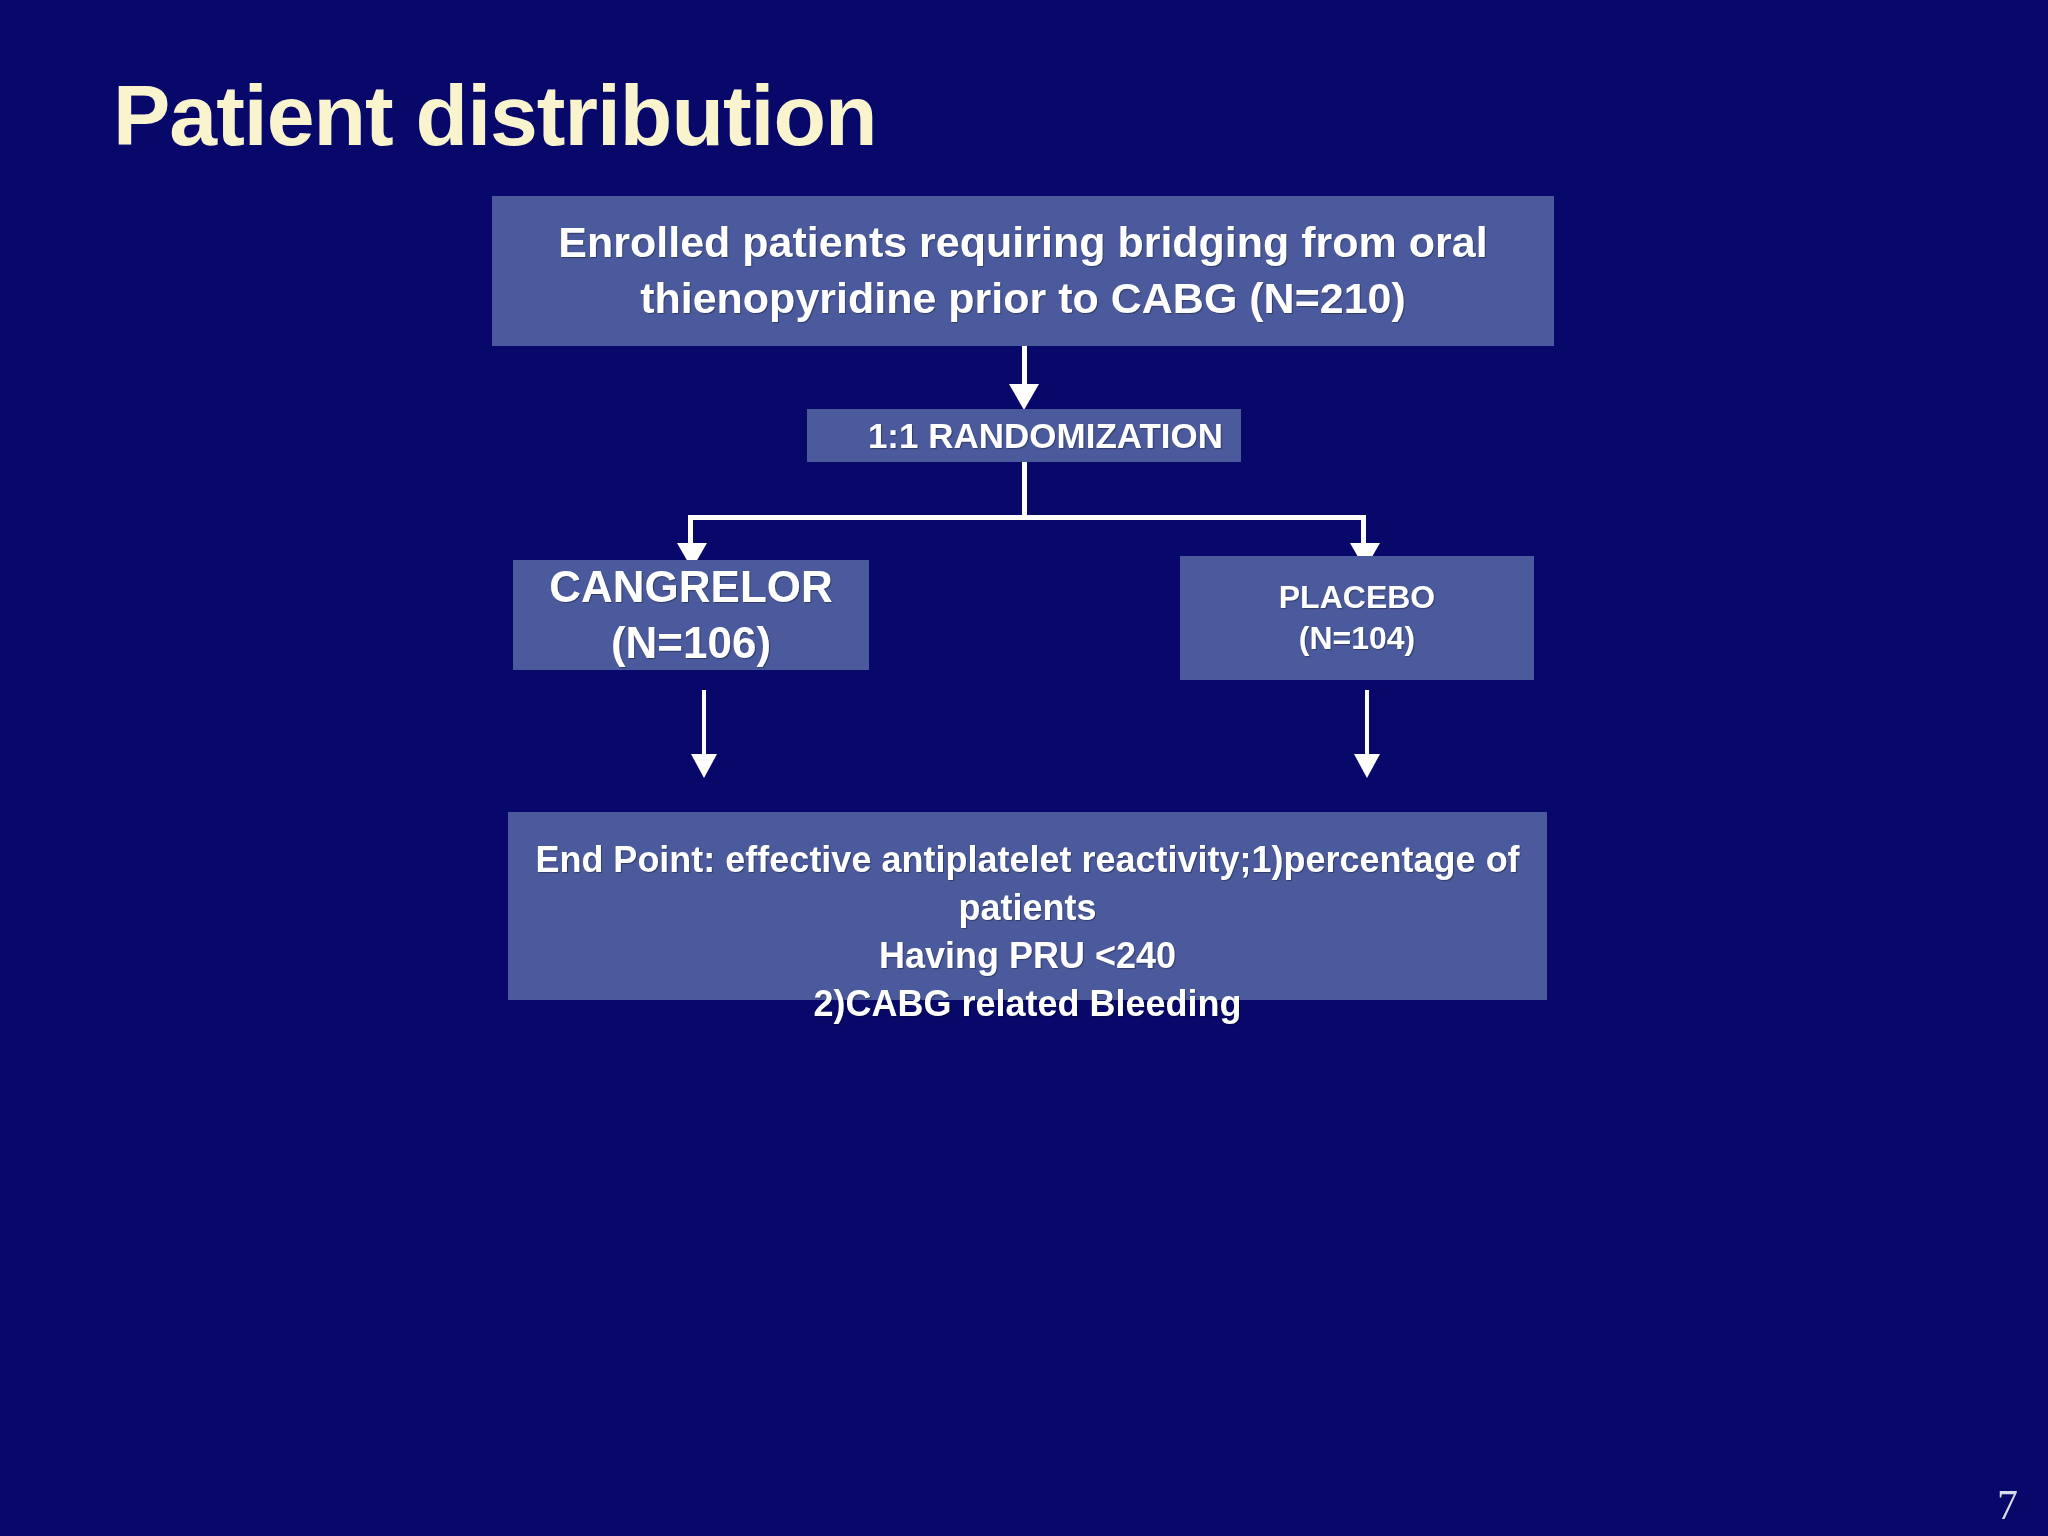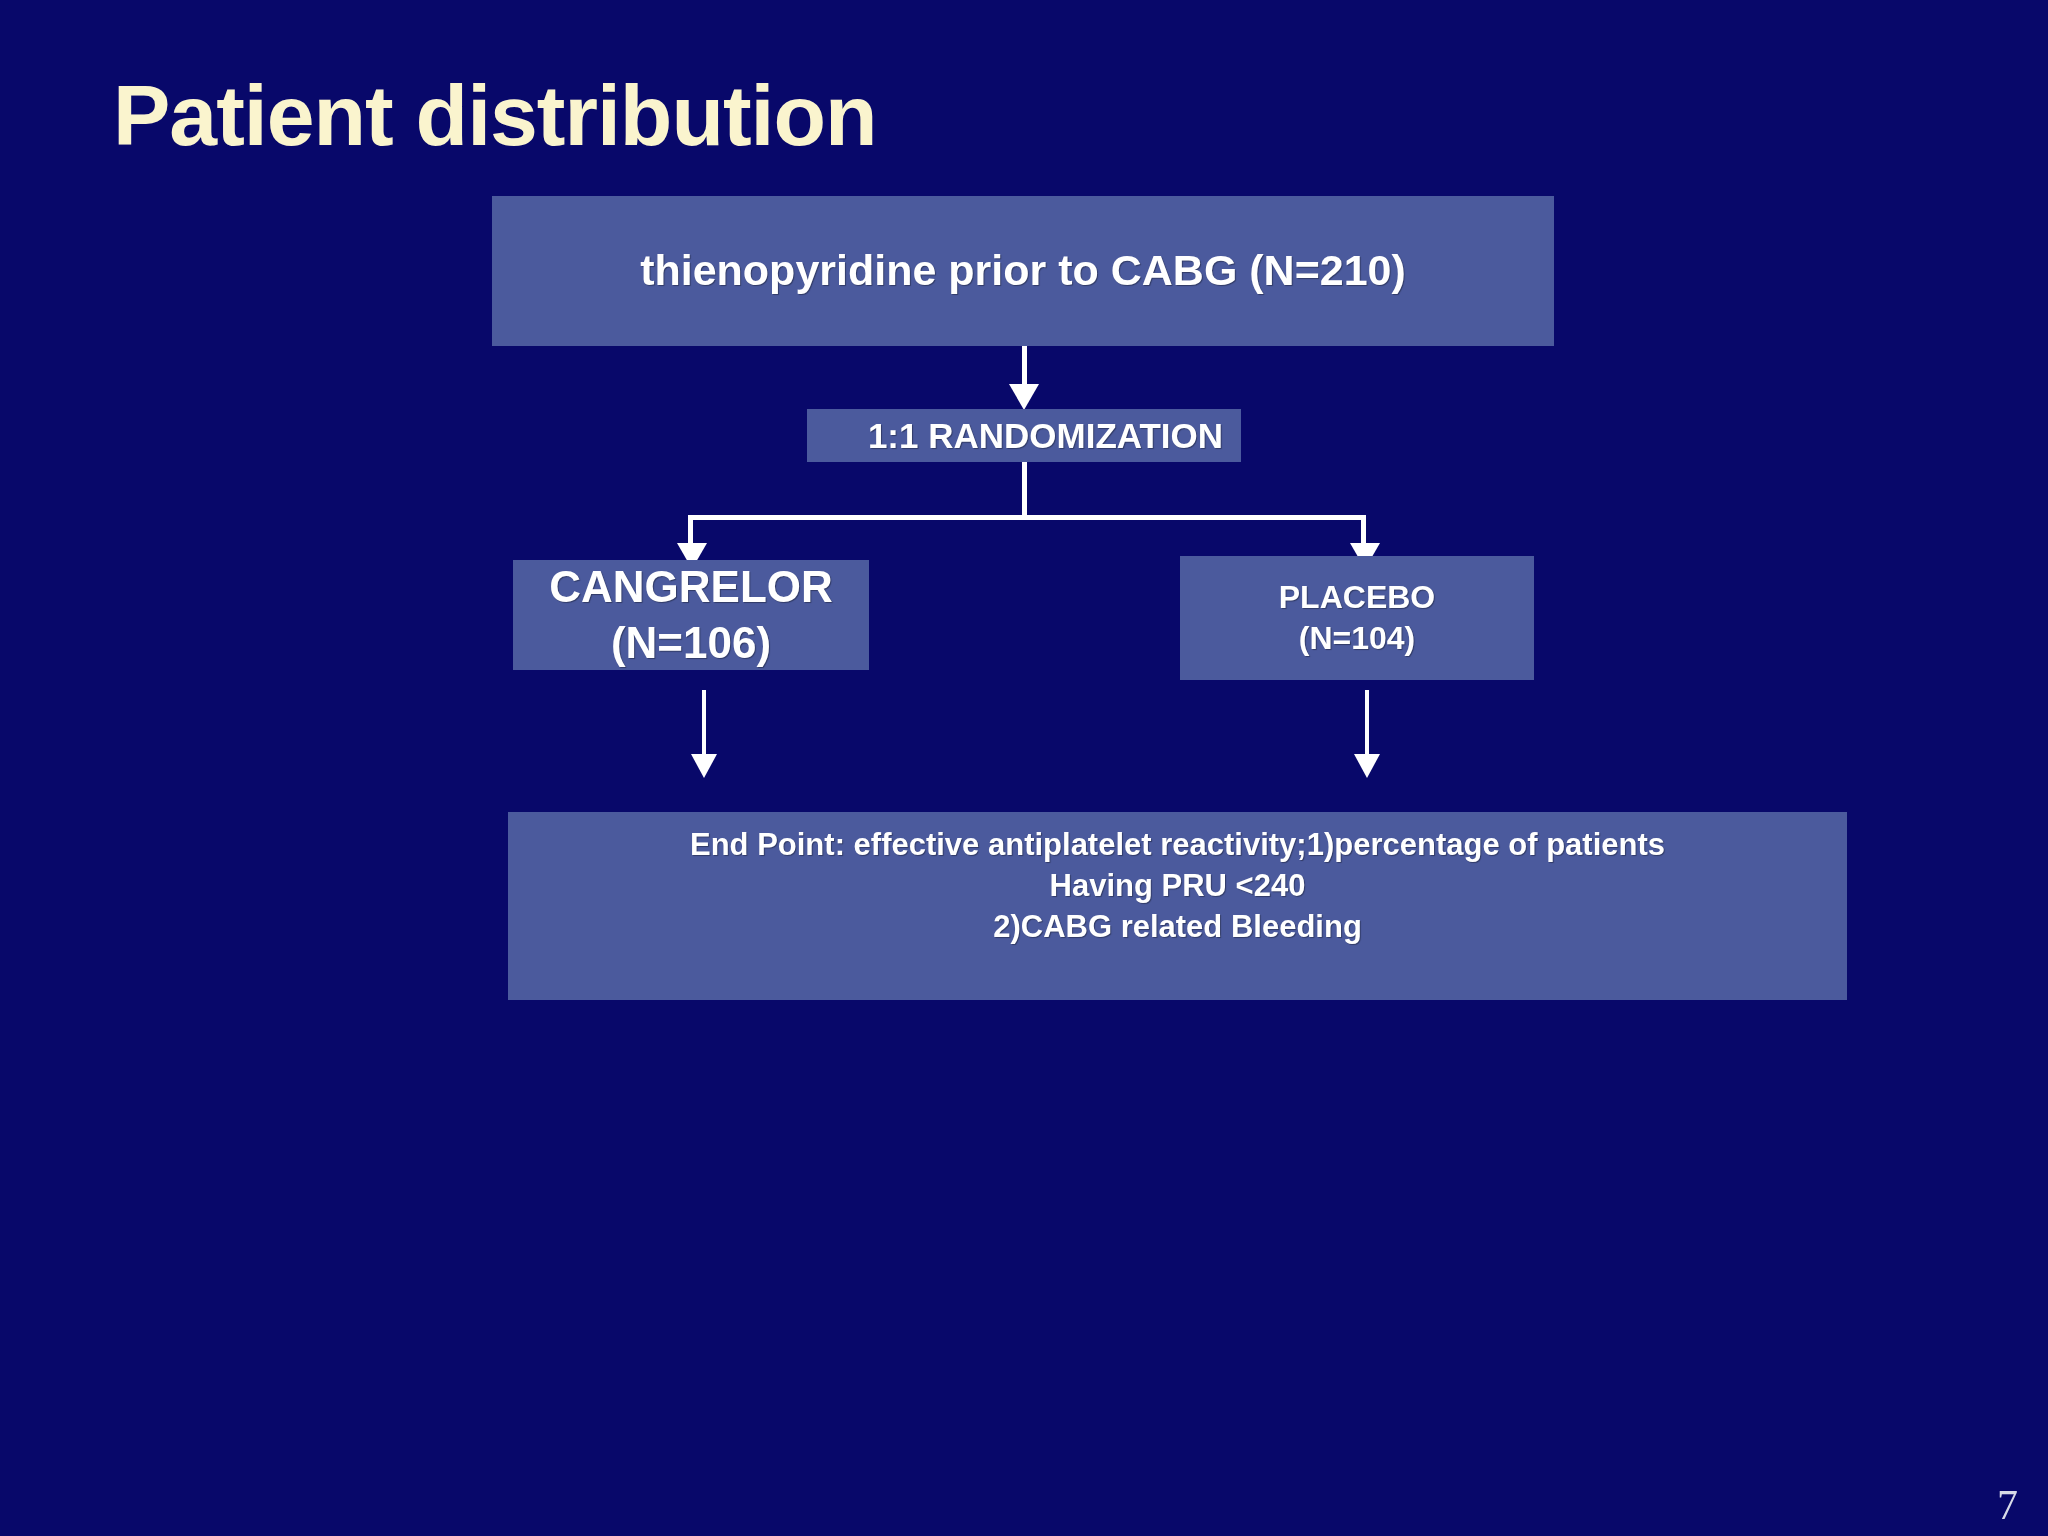--- a/index.html
+++ b/index.html
@@ -87,26 +87,26 @@
     width: 354px;
     height: 124px;
     font-size: 32px;
     line-height: 1.28;
   }
 
   
   #box-endpoint {
     left: 508px;
     top: 812px;
-    width: 1339px;
+    width: 1039px;
     height: 188px;
-    font-size: 31px;
+    font-size: 36px;
     line-height: 1.33;
     align-items: flex-start;
-    padding-top: 12px;
+    padding-top: 24px;
   }
 
   
   .vline {
     position: absolute;
     background: #ffffff;
   }
   .hline {
     position: absolute;
     background: #ffffff;
@@ -156,20 +156,21 @@
 </style>
 </head>
 <body>
 
 <div id="slide">
 
   <div id="slide-title">Patient distribution</div>
 
   <div class="flowbox" id="box-enrolled">
     <div class="inner">
+      <div>Enrolled patients requiring bridging from oral</div>
       <div>thienopyridine prior to CABG  (N=210)</div>
     </div>
   </div>
 
   <div class="vline" id="conn1-stem"></div>
   <div class="arrowhead" id="conn1-head"></div>
 
   <div class="flowbox" id="box-randomization">
     <div class="inner">1:1 RANDOMIZATION</div>
   </div>

